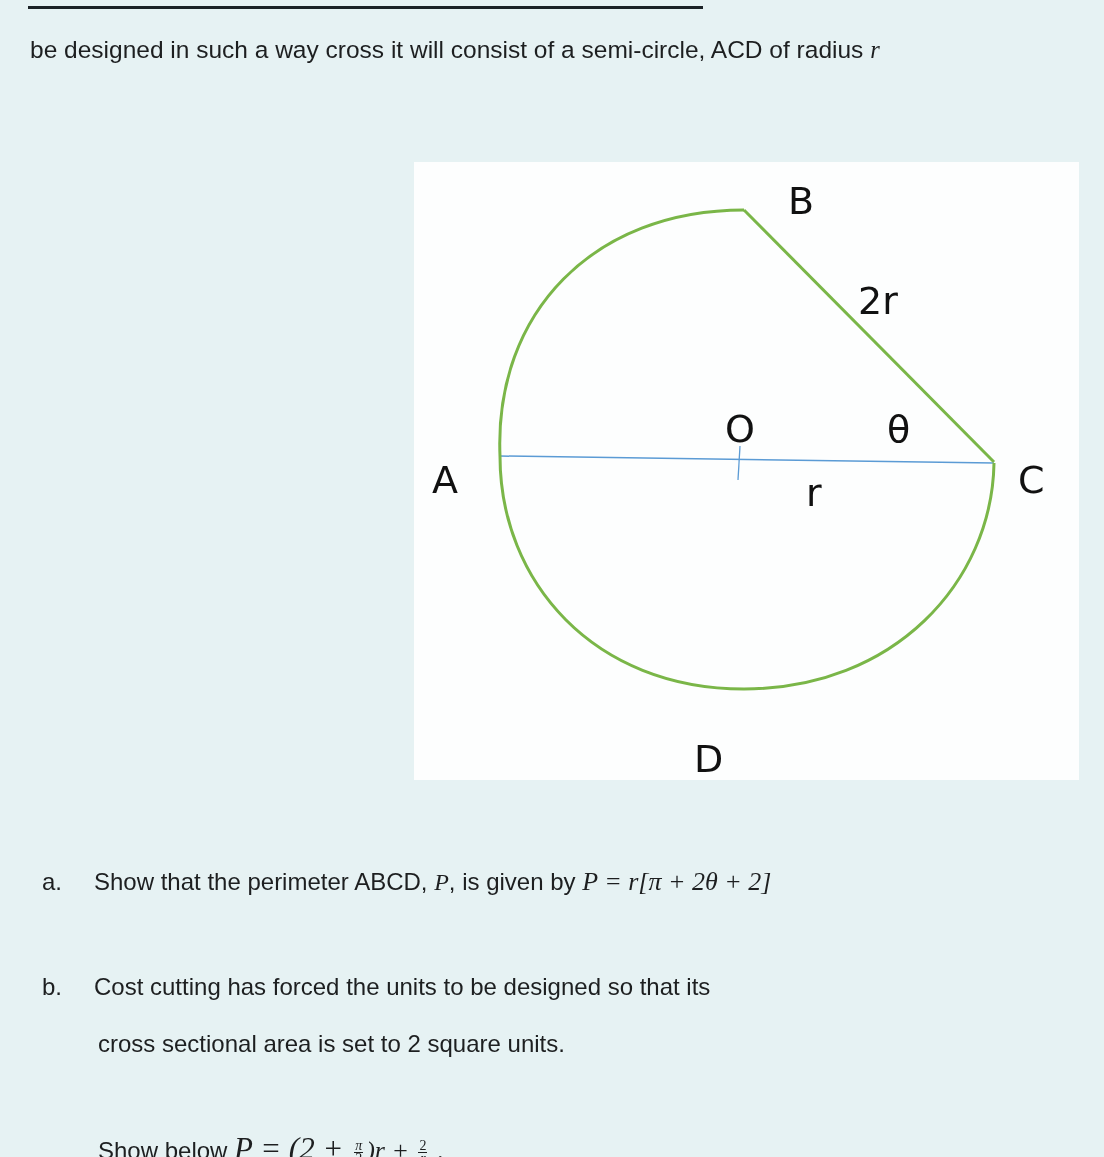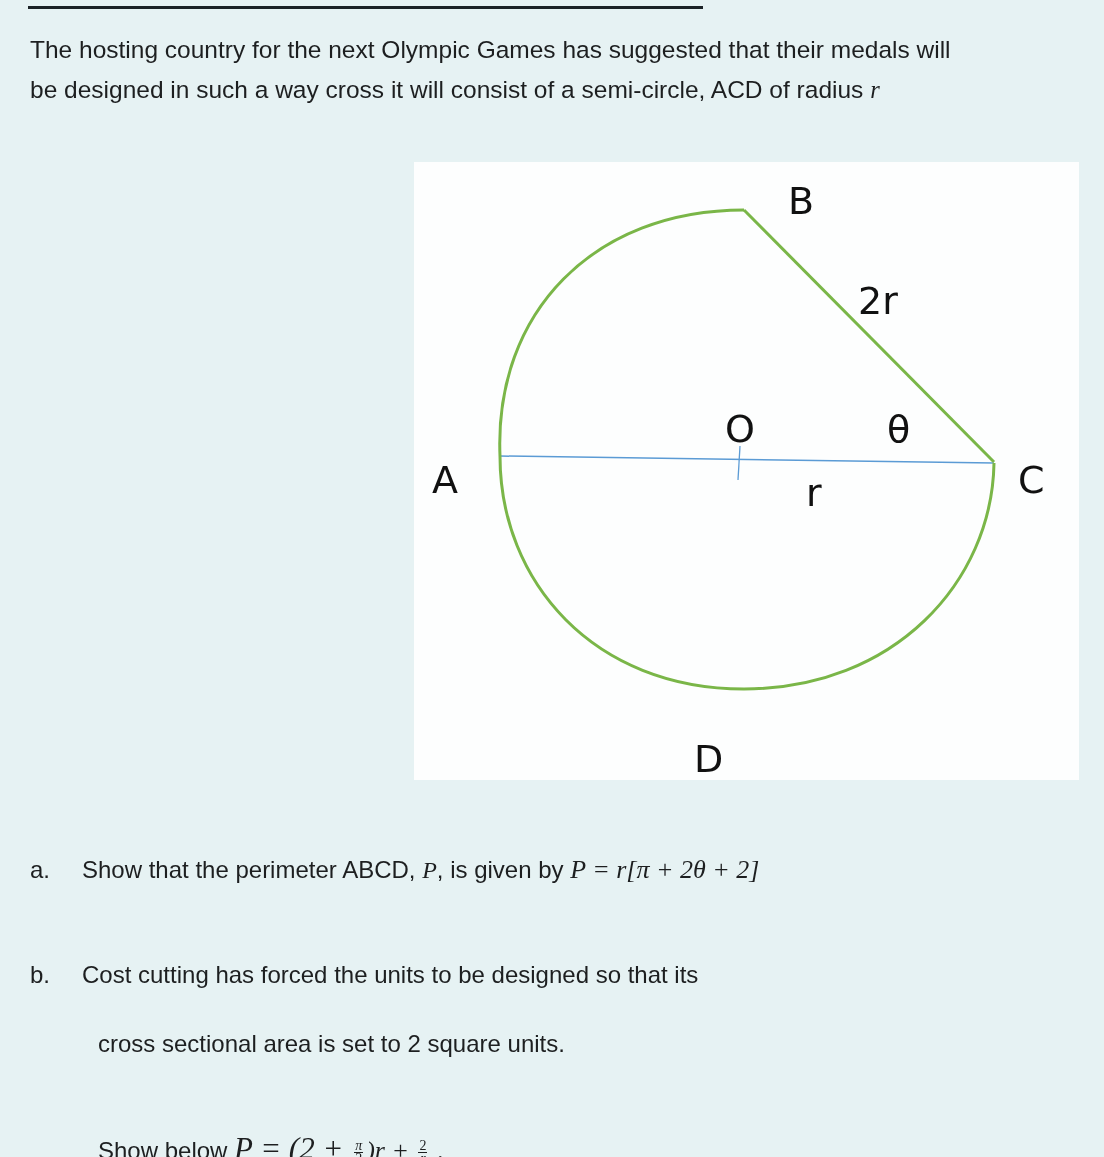--- a/index.html
+++ b/index.html
@@ -23,39 +23,38 @@
   .diagram-box {
     position: absolute; left: 414px; top: 162px; width: 665px; height: 618px;
     background: #fdfefe;
   }
   .diagram-box svg { position: absolute; left: 0; top: 0; }
   .lbl {
     position: absolute; font-family: "DejaVu Sans", sans-serif;
     font-size: 38px; color: #111; line-height: 1;
   }
   .q {
-    position: absolute; left: 30px; font-size: 24px; line-height: 30px; margin: 0;
+    position: absolute; left: 30px; font-size: 24px; line-height: 30px; margin: 12px;
   }
   .q .marker { display: inline-block; width: 52px; }
   .q-line2 { position: absolute; left: 82px; font-size: 24px; line-height: 30px; margin: 16px; }
   .frac {
     display: inline-block; vertical-align: middle; text-align: center;
     font-family: "Liberation Serif", serif; font-size: 14px; line-height: 12px;
     margin: 0 3px;
   }
   .frac span { display: block; }
   .frac .num { border-bottom: 1px solid #1d1f20; padding: 0 1px; }
 </style>
 </head>
 <body>
 
 <div class="top-rule"></div>
 
 <div class="intro">
-  <div>The hosting country for the next Olympic Games has suggested that their medals will</div>
   <div><span>be designed in such a way cross it will consist of a semi-circle, ACD of radius </span><span class="math">r</span></div>
 </div>
 
 <div class="diagram-box">
   <svg width="665" height="618" viewBox="0 0 665 618">
 
     <line x1="86" y1="294" x2="580" y2="301" stroke="#5b9bd5" stroke-width="1.5"></line>
 
     <line x1="326" y1="284" x2="324" y2="318" stroke="#5b9bd5" stroke-width="1.3"></line>
 

